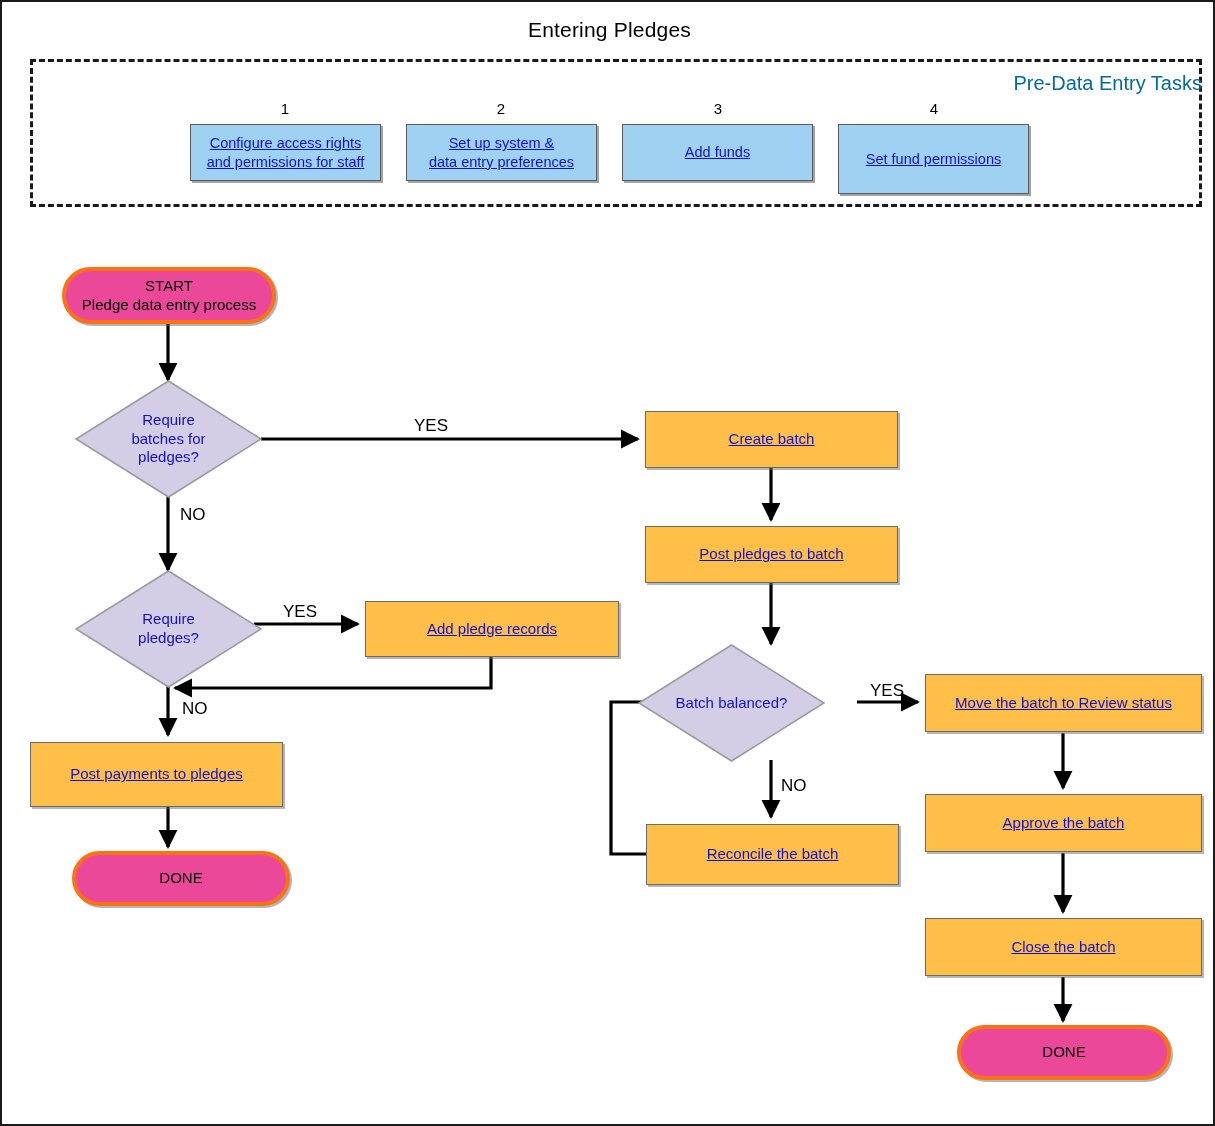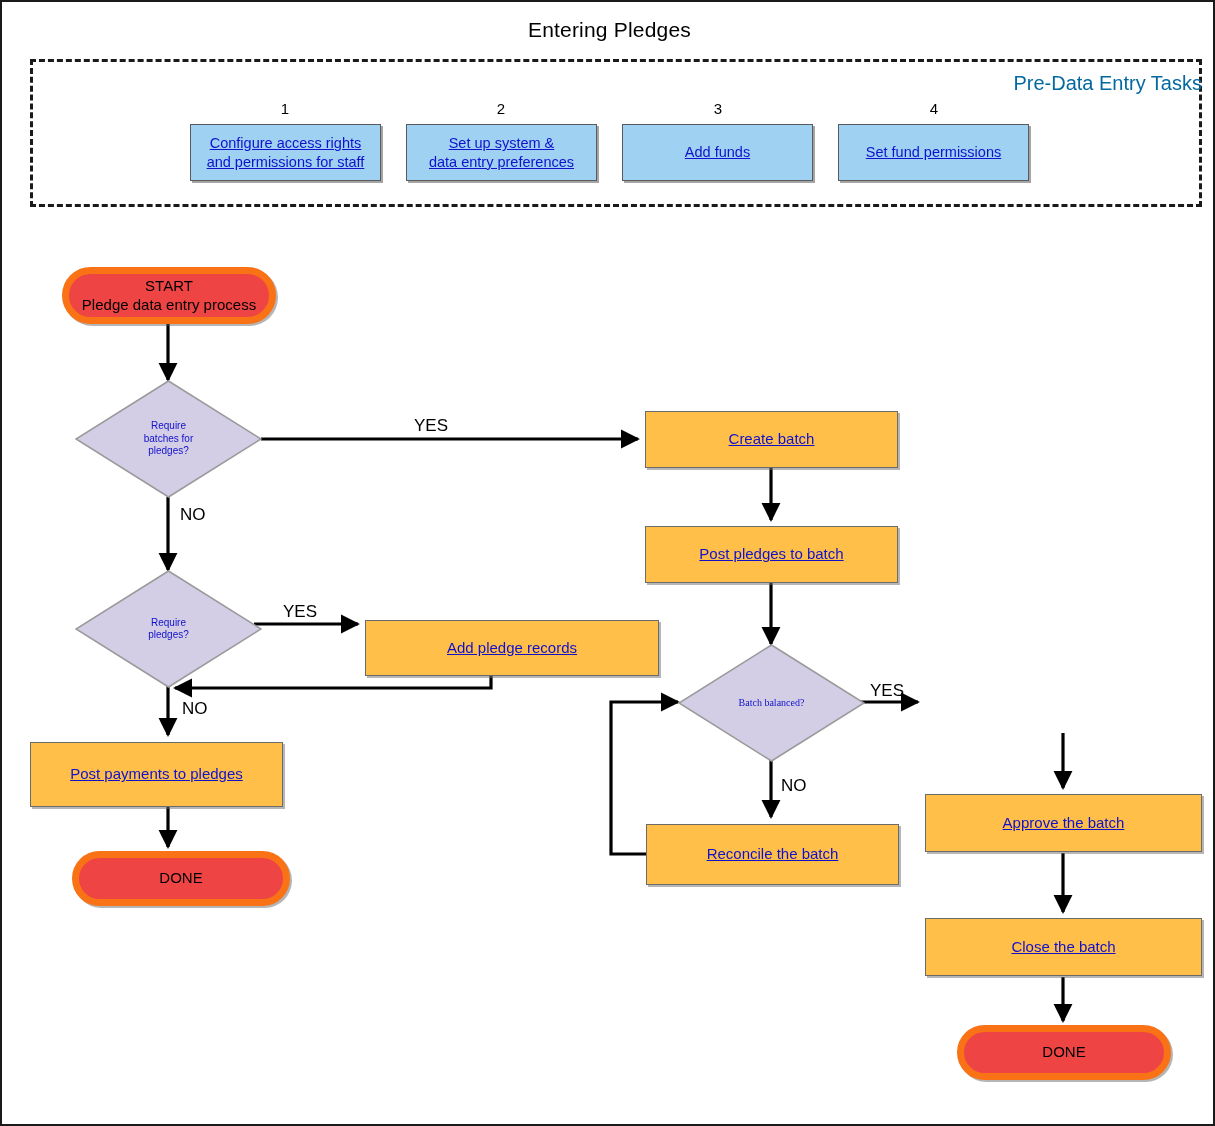--- a/index.html
+++ b/index.html
@@ -94,43 +94,43 @@
     border: 1px solid #6b6b6b;
     box-shadow: 2px 2px 0 0 rgba(110,110,110,0.5);
   }
   .orange-box .lbl {
     color: #1111CC;
     text-decoration: underline;
     font-size: 15px;
   }
 
   .terminator {
-    background: #ef4444;
-    border: 7px solid #f97316;
+    background: #ec4899;
+    border: 4px solid #f97316;
     border-radius: 999px;
     box-shadow: 2px 2px 0 0 rgba(90,90,90,0.45);
   }
   .terminator .lbl {
     color: #000000;
     font-size: 15px;
   }
 
   .decision {
     background: transparent;
     border: none;
   }
   .decision .diamond-svg {
     position: absolute;
     left: 0;
     top: 0;
   }
   .decision .lbl {
     position: relative;
     color: #1111CC;
-    font-size: 10px;
+    font-size: 15px;
     z-index: 2;
   }
 
   
   .edge-label {
     position: absolute;
     font-size: 17px;
     color: #000000;
     white-space: nowrap;
   }
@@ -199,21 +199,21 @@
   <div class="node blue-box" style="left:404px; top:122px; width:191px; height:57px;">
     <span class="lbl">
       <span>Set up system &amp;</span><br><span>data entry preferences</span>
     </span>
   </div>
 
   <div class="node blue-box" style="left:620px; top:122px; width:191px; height:57px;">
     <span class="lbl">Add funds</span>
   </div>
 
-  <div class="node blue-box" style="left:836px; top:122px; width:191px; height:57px;">
+  <div class="node blue-box" style="left:836px; top:122px; width:191px; height:70px;">
     <span class="lbl">Set fund permissions</span>
   </div>
 
   <div class="node terminator" style="left:60px; top:265px; width:214px; height:57px;">
     <span class="lbl">
       <span>START</span><br><span>Pledge data entry process</span>
     </span>
   </div>
 
   <div class="node decision" style="left:73px; top:378px; width:187px; height:118px;">
@@ -230,51 +230,54 @@
   <div class="node decision" style="left:73px; top:568px; width:187px; height:118px;">
     <svg class="diamond-svg" width="187" height="118" viewBox="0 0 187 118">
       <polygon points="93.5,1 186,59 93.5,117 1,59" fill="#D3CDE5" stroke="#9a9a9a" stroke-width="1.5"></polygon>
     </svg>
     <span class="lbl">
       <span>Require</span><br>
       <span>pledges?</span>
     </span>
   </div>
 
-  <div class="node orange-box" style="left:363px; top:618px; width:294px; height:56px;text-align:center;">
+  <div class="node orange-box" style="left:363px; top:599px; width:254px; height:56px;text-align:center;">
     <span class="lbl">Add pledge records</span>
   </div>
 
   <div class="node orange-box" style="left:28px; top:740px; width:253px; height:65px;">
     <span class="lbl">Post payments to pledges</span>
   </div>
 
   <div class="node terminator" style="left:70px; top:849px; width:218px; height:55px;">
     <span class="lbl">DONE</span>
   </div>
 
   <div class="node orange-box" style="left:643px; top:409px; width:253px; height:57px;">
     <span class="lbl">Create batch</span>
   </div>
 
   <div class="node orange-box" style="left:643px; top:524px; width:253px; height:57px;">
     <span class="lbl">Post pledges to batch</span>
   </div>
 
-  <div class="node decision" style="left:676px; top:642px; width:187px; height:118px;font-family:Liberation Serif, serif;">
+  <div class="node decision" style="left:636px; top:642px; width:187px; height:118px;">
     <svg class="diamond-svg" width="187" height="118" viewBox="0 0 187 118">
       <polygon points="93.5,1 186,59 93.5,117 1,59" fill="#D3CDE5" stroke="#9a9a9a" stroke-width="1.5"></polygon>
     </svg>
     <span class="lbl">Batch balanced?</span>
   </div>
 
   <div class="node orange-box" style="left:644px; top:822px; width:253px; height:61px;">
     <span class="lbl">Reconcile the batch</span>
   </div>
 
+  <div class="node orange-box" style="left:923px; top:672px; width:277px; height:58px;">
+    <span class="lbl">Move the batch to Review status</span>
+  </div>
 
   <div class="node orange-box" style="left:923px; top:792px; width:277px; height:58px;">
     <span class="lbl">Approve the batch</span>
   </div>
 
   <div class="node orange-box" style="left:923px; top:916px; width:277px; height:58px;">
     <span class="lbl">Close the batch</span>
   </div>
 
   <div class="node terminator" style="left:955px; top:1023px; width:214px; height:55px;">

